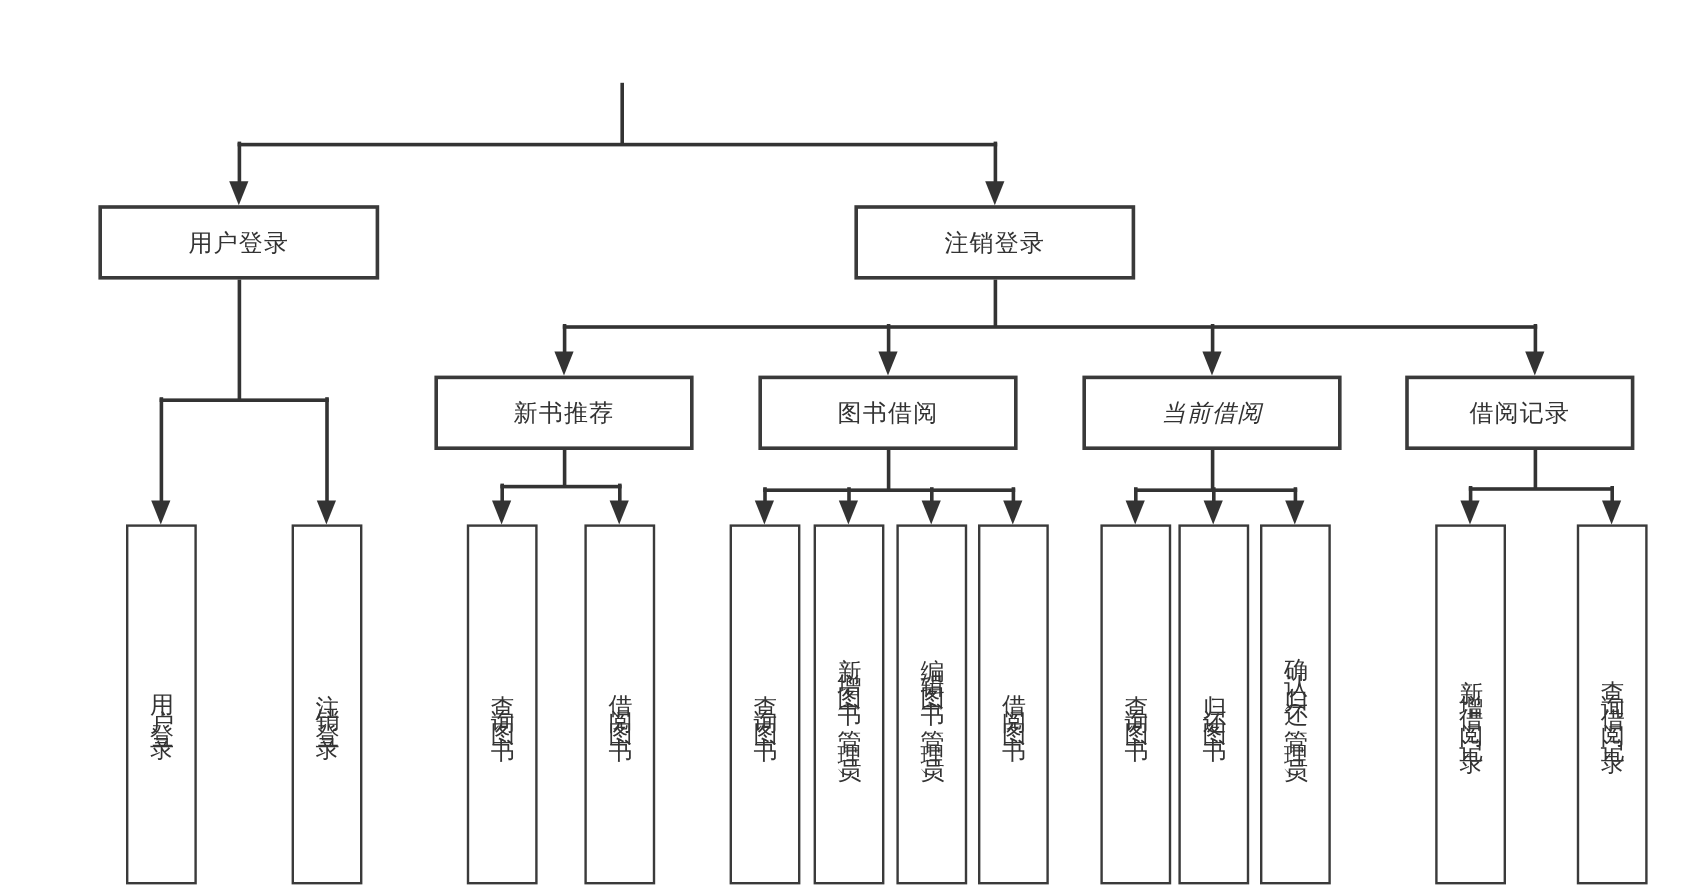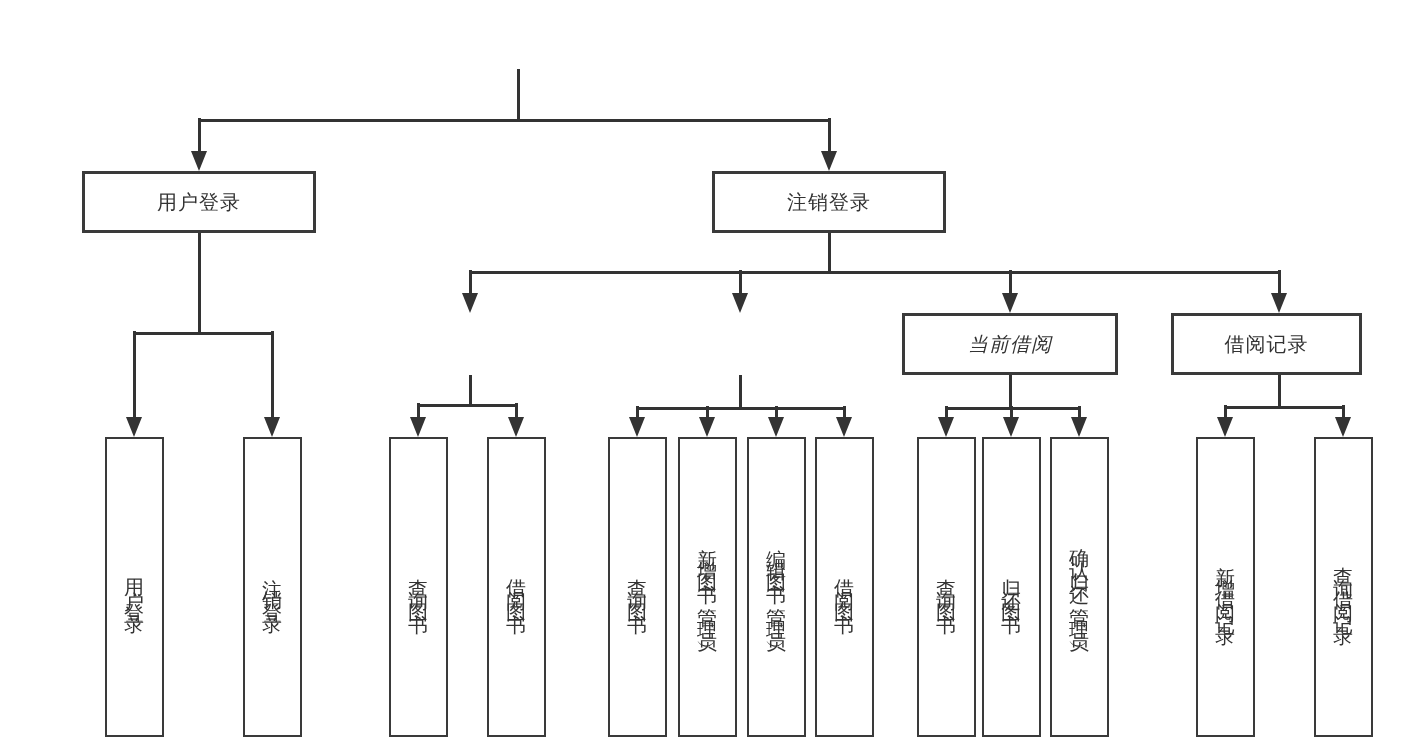--- a/index.html
+++ b/index.html
@@ -68,20 +68,26 @@
 <div class="canvas">
 
 
   <div class="box h" style="left:82px; top:171px; width:234px; height:62px;">
     <span>用户登录</span>
   </div>
   <div class="box h" style="left:712px; top:171px; width:234px; height:62px;">
     <span>注销登录</span>
   </div>
 
+  <div class="box h" style="left:362px; top:313px; width:216px; height:62px;">
+    <span>新书推荐</span>
+  </div>
+  <div class="box h" style="left:632px; top:313px; width:216px; height:62px;">
+    <span>图书借阅</span>
+  </div>
   <div class="box h" style="left:902px; top:313px; width:216px; height:62px;font-style:italic;">
     <span>当前借阅</span>
   </div>
   <div class="box h" style="left:1171px; top:313px; width:191px; height:62px;">
     <span>借阅记录</span>
   </div>
 
   <div class="box v" style="left:105px; top:437px; width:59px; height:300px;">
     <span>用户登录</span>
   </div>

